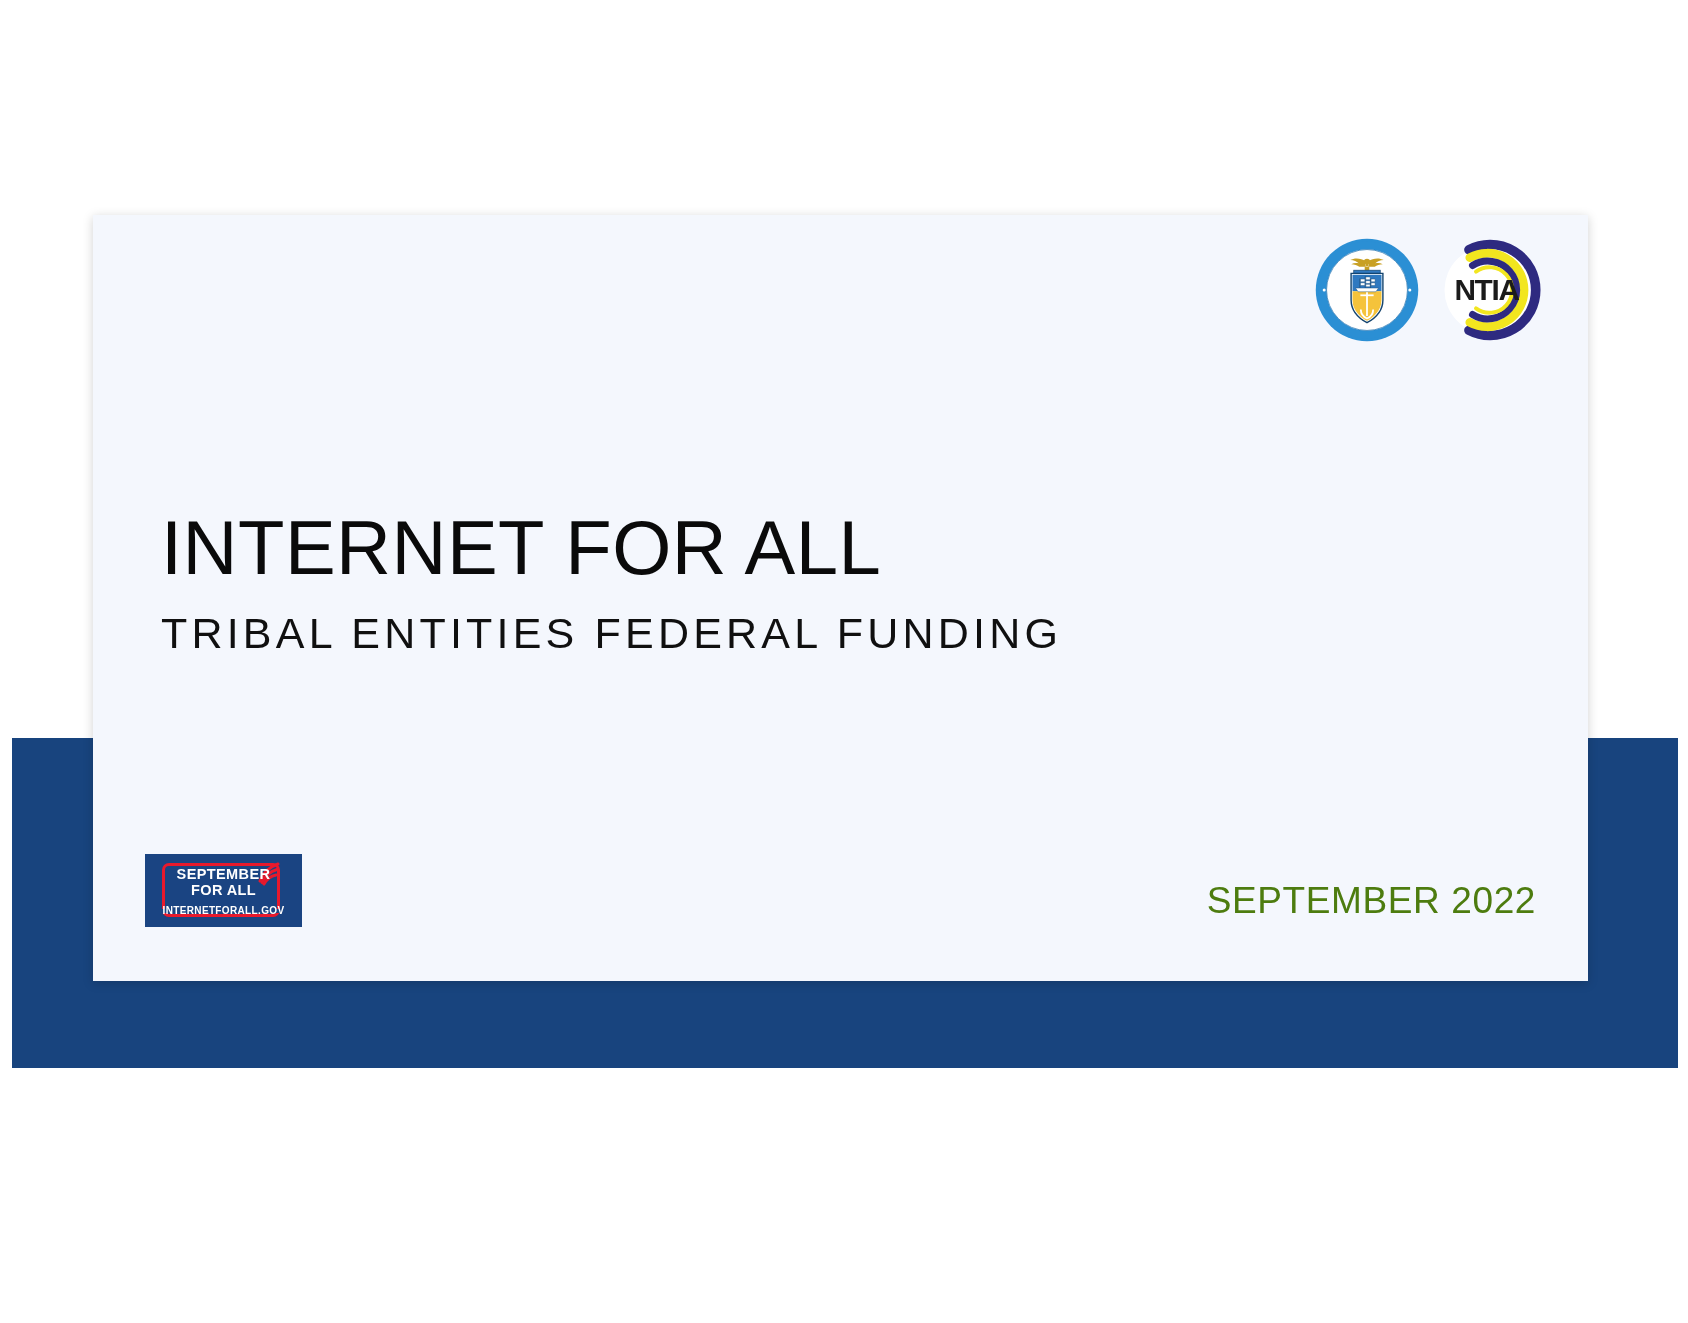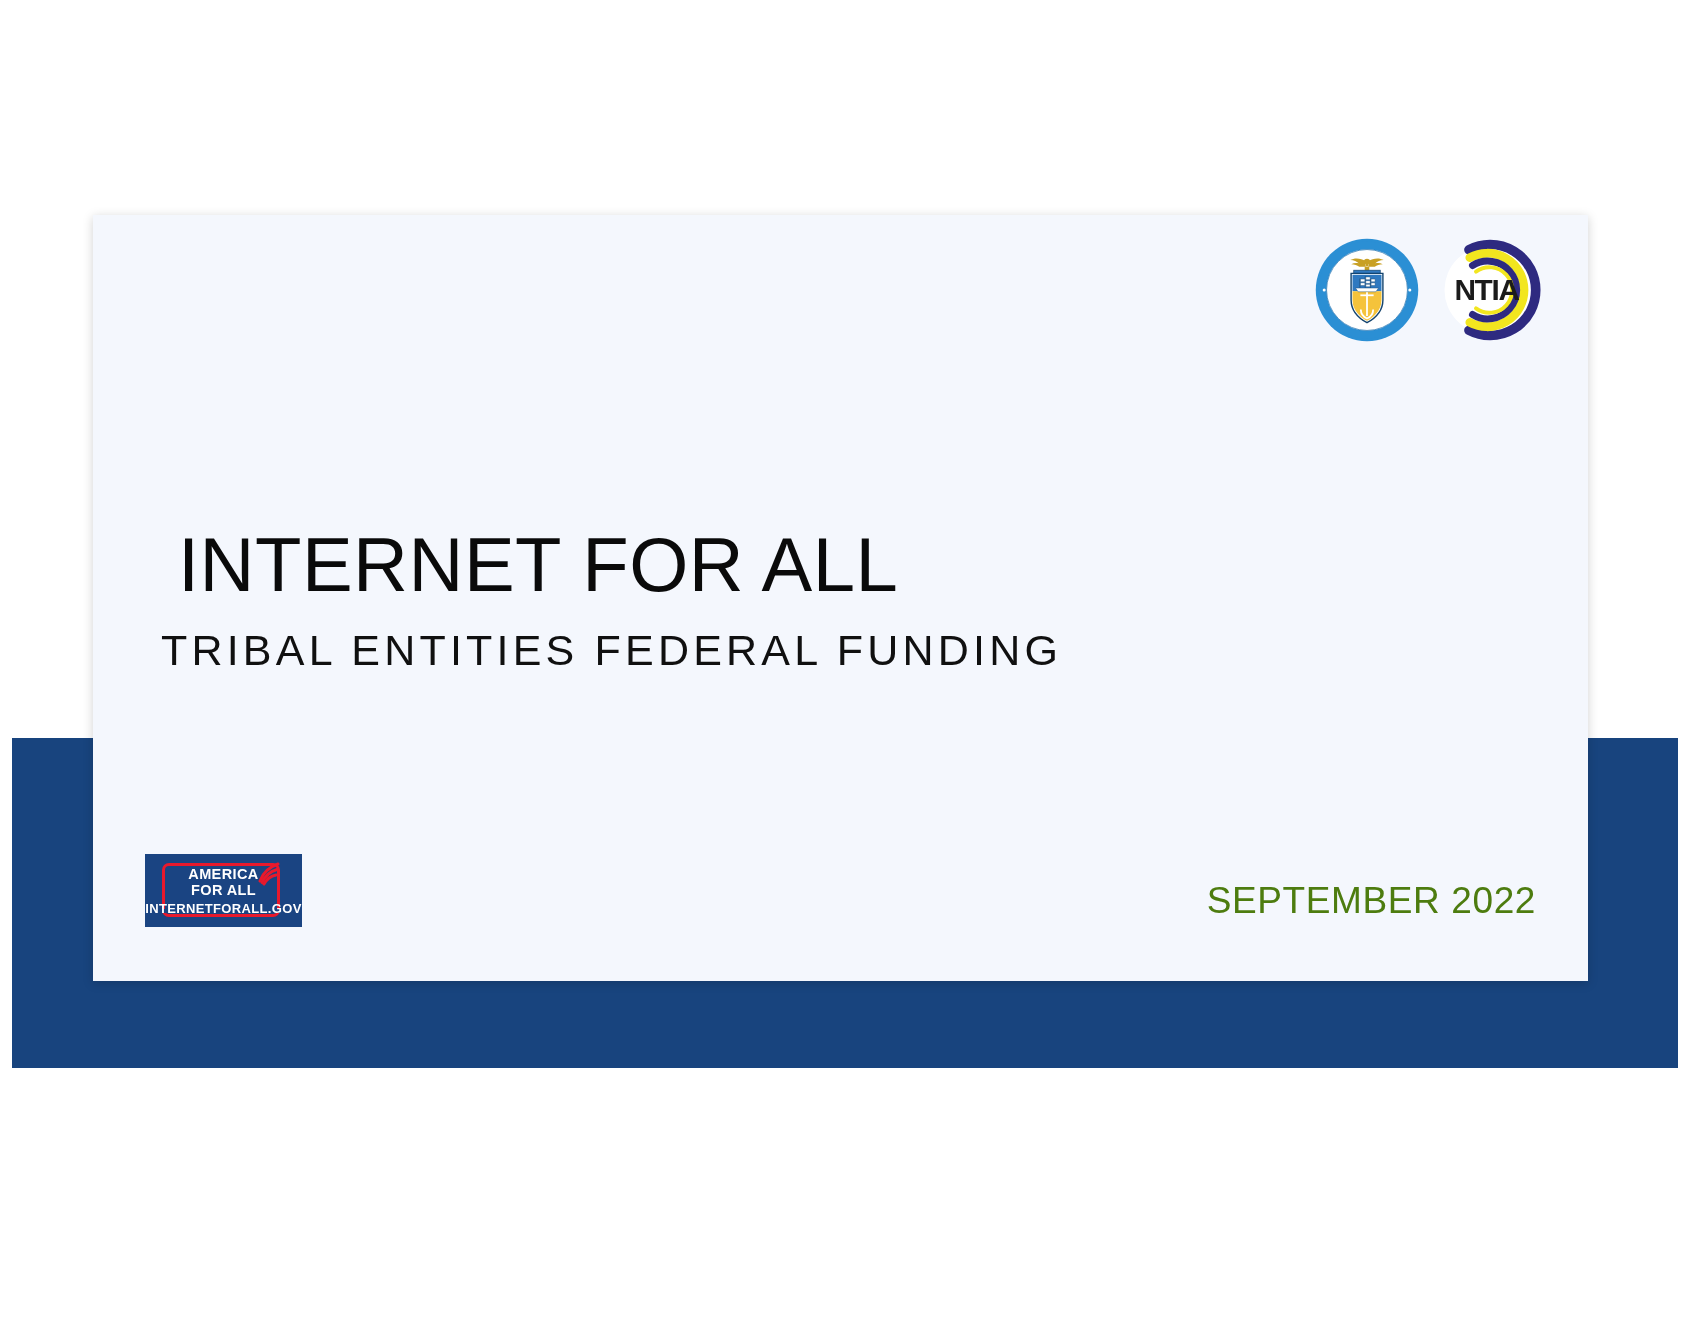--- a/index.html
+++ b/index.html
@@ -63,21 +63,21 @@
     left: 68px;
     top: 295px;
     width: 1280px;
   }
   #slide-title {
     font-size: 76px;
     font-weight: 400;
     color: #0a0a0a;
     letter-spacing: 0.5px;
     line-height: 1.0;
-    margin: 17px;
+    margin: 0;
     white-space: nowrap;
   }
   #slide-subtitle {
     font-size: 43px;
     font-weight: 400;
     color: #101010;
     letter-spacing: 4.2px;
     line-height: 1.0;
     margin: 26px 0 0 0;
     white-space: nowrap;
@@ -124,21 +124,21 @@
     letter-spacing: 0.4px;
     line-height: 15.5px;
   }
   #ifa-badge .ifa-url {
     position: absolute;
     left: 0;
     right: 0;
     bottom: 11px;
     text-align: center;
     color: #ffffff;
-    font-size: 13px;
+    font-size: 10px;
     font-weight: bold;
     letter-spacing: 0.35px;
   }
   #ifa-badge .ifa-wifi {
     position: absolute;
     right: 16px;
     top: 6px;
     width: 30px;
     height: 26px;
   }
@@ -243,21 +243,21 @@
     <div id="footer-row">
 
       <div id="ifa-badge">
         <div class="ifa-frame"></div>
         <svg class="ifa-wifi" viewBox="0 0 30 26">
           <path d="M4 21 C7 13 13 7 22 4" fill="none" stroke="#e8192c" stroke-width="3" stroke-linecap="round"></path>
           <path d="M6 22.5 C9 16 14 11.5 21 9.5" fill="none" stroke="#e8192c" stroke-width="3" stroke-linecap="round"></path>
           <path d="M8 24 C10.5 19.5 14.5 16 20 15" fill="none" stroke="#e8192c" stroke-width="3" stroke-linecap="round"></path>
         </svg>
         <div class="ifa-text">
-          <div>AMERICA</div>
+          <div>SEPTEMBER</div>
           <div>FOR ALL</div>
         </div>
         <div class="ifa-url-rule-l"></div>
         <div class="ifa-url-rule-r"></div>
         <div class="ifa-url">INTERNETFORALL.GOV</div>
       </div>
 
       <div id="slide-date">SEPTEMBER 2022</div>
     </div>
 

